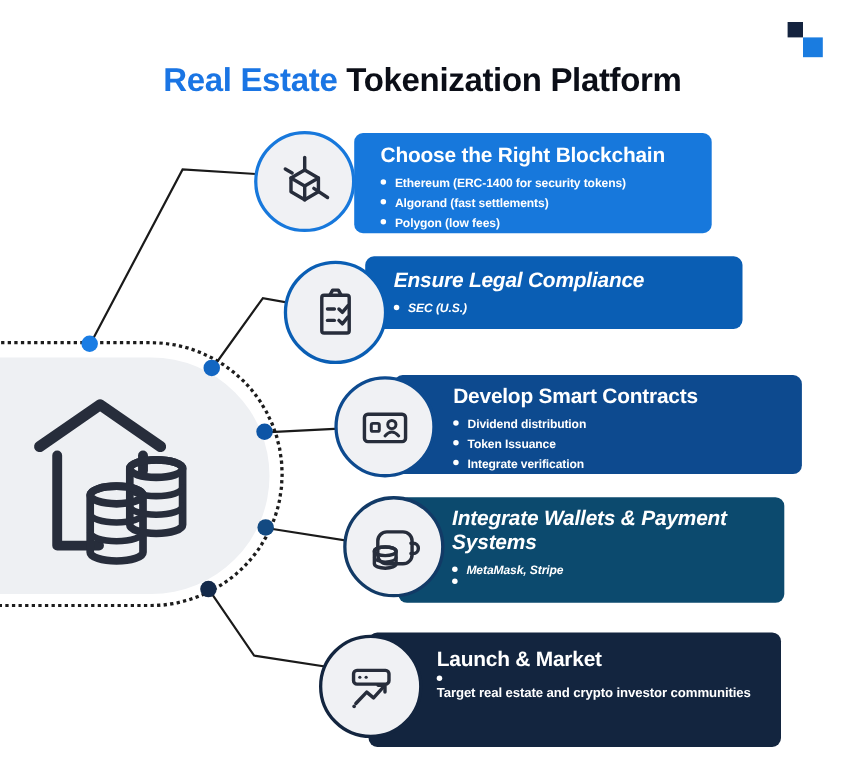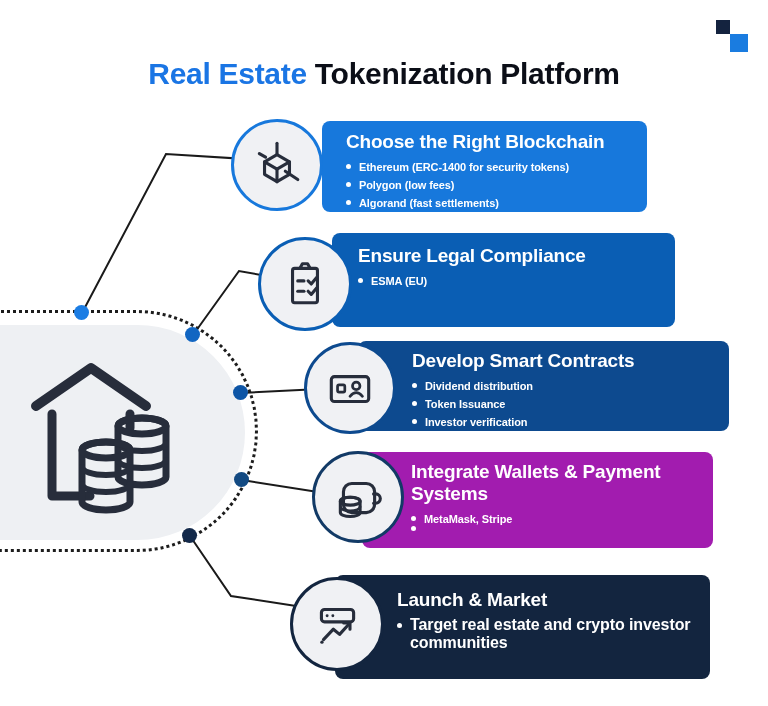--- a/index.html
+++ b/index.html
@@ -27,28 +27,28 @@
   .node{position:absolute;width:15px;height:15px;border-radius:50%;z-index:5;}
 
   
   .banner{position:absolute;border-radius:8px;color:#fff;box-sizing:border-box;z-index:3;}
   .banner h2{margin:0;font-size:19px;font-weight:bold;letter-spacing:-0.2px;line-height:22px;}
   .banner ul{margin:5px 0 0 0;padding:0;list-style:none;}
   .banner li{display:flex;align-items:baseline;font-size:11px;font-weight:bold;
              line-height:18px;letter-spacing:-0.1px;}
   .banner li .dot{flex:none;width:5px;height:5px;border-radius:50%;background:#fff;
                   margin-right:8px;position:relative;top:-2px;}
-  .banner-5 li{font-size:16px;}
+  .banner-5 li{font-size:12px;flex-direction:column;}
 
   .circle{position:absolute;border-radius:50%;background:#f0f1f4;box-sizing:border-box;
           display:flex;align-items:center;justify-content:center;z-index:4;
           border:3px solid #000;}
 
   .b1{left:322px;top:121px;width:325px;height:91px;padding:10px 12px 0 24px;}
-  .b2{left:332px;top:233px;width:343px;height:94px;padding:12px 12px 0 26px;}
+  .b2{left:332px;top:233px;width:343px;height:66px;padding:12px 12px 0 26px;font-style:italic;}
   .b3{left:358px;top:341px;width:371px;height:90px;padding:9px 12px 16px 54px;}
   .b4{left:362px;top:452px;width:351px;height:96px;padding:9px 12px 0 49px;}
   .b5{left:335px;top:575px;width:375px;height:104px;padding:14px 8px 0 62px;}
 
   .c1{left:231px;top:119px;width:92px;height:92px;}
   .c2{left:258px;top:237px;width:94px;height:94px;}
   .c3{left:304px;top:342px;width:92px;height:92px;}
   .c4{left:312px;top:451px;width:92px;height:92px;}
   .c5{left:290px;top:577px;width:94px;height:94px;}
 
@@ -102,45 +102,45 @@
 
   <div class="banner b1" style="background-color: rgb(23, 120, 220);">
     <h2>Choose the Right Blockchain</h2>
     <ul>
       <li>
           <span class="dot"></span>
           <span>Ethereum (ERC-1400 for security tokens)</span>
         </li>
       <li>
           <span class="dot"></span>
+          <span>Algorand (fast settlements)</span>
+        </li>
+      <li>
+          <span class="dot"></span>
           <span>Polygon (low fees)</span>
-        </li>
-      <li>
-          <span class="dot"></span>
-          <span>Algorand (fast settlements)</span>
         </li>
     </ul>
   </div>
   <div class="circle c1" style="border-color: rgb(23, 120, 220);">
     <svg width="54" height="54" viewBox="0 0 52 52">
       <path class="ln" d="M26 5 V16" stroke-width="3"></path>
       <path class="ln" d="M9 15 L15 18.5" stroke-width="3"></path>
       <path class="ln" d="M26 16 L38 23 L26 30 L14 23 Z" stroke-width="3"></path>
       <path class="ln" d="M14 23 V35 L26 42 V30" stroke-width="3"></path>
       <path class="ln" d="M38 23 V35 L26 42" stroke-width="3"></path>
       <path class="ln" d="M34 32 L46 40" stroke-width="3"></path>
     </svg>
   </div>
 
   <div class="banner b2" style="background-color: rgb(10, 94, 180);">
     <h2>Ensure Legal Compliance</h2>
     <ul>
       <li>
           <span class="dot"></span>
-          <span>ESMA (EU)</span>
+          <span>SEC (U.S.)</span>
         </li>
     </ul>
   </div>
   <div class="circle c2" style="border-color: rgb(10, 94, 180);">
     <svg width="54" height="54" viewBox="0 0 52 52">
       <rect class="ln" x="14" y="11" width="24" height="33" rx="2" stroke-width="3"></rect>
       <path class="ln" d="M21 11 L23.5 6.5 H28.5 L31 11" stroke-width="3"></path>
       <path class="ln" d="M19 23 H25" stroke-width="3"></path>
       <path class="ln" d="M19 33 H25" stroke-width="3"></path>
       <path class="ln" d="M29 23 l3 3 5-6" stroke-width="3"></path>
@@ -154,34 +154,34 @@
       <li>
           <span class="dot"></span>
           <span>Dividend distribution</span>
         </li>
       <li>
           <span class="dot"></span>
           <span>Token Issuance</span>
         </li>
       <li>
           <span class="dot"></span>
-          <span>Investor verification</span>
+          <span>Integrate verification</span>
         </li>
     </ul>
   </div>
   <div class="circle c3" style="border-color: rgb(13, 74, 143);">
     <svg width="54" height="54" viewBox="0 0 52 52">
       <rect class="ln" x="8" y="15" width="36" height="24" rx="3" stroke-width="3"></rect>
       <rect class="ln" x="14" y="23" width="7" height="7" rx="1.5" stroke-width="2.6"></rect>
       <circle class="ln" cx="32" cy="24" r="3.6" stroke-width="2.6"></circle>
       <path class="ln" d="M26 34 q6 -7 12 0" stroke-width="2.6"></path>
     </svg>
   </div>
 
-  <div class="banner b4" style="background-color: #a21caf;">
+  <div class="banner b4" style="background-color: #0c4a6e; font-style: italic;">
     <h2>Integrate Wallets &amp; Payment Systems</h2>
     <ul>
       <li>
           <span class="dot"></span>
           <span>MetaMask, Stripe</span>
         </li>
       <li>
           <span class="dot"></span>
         </li>
     </ul>

